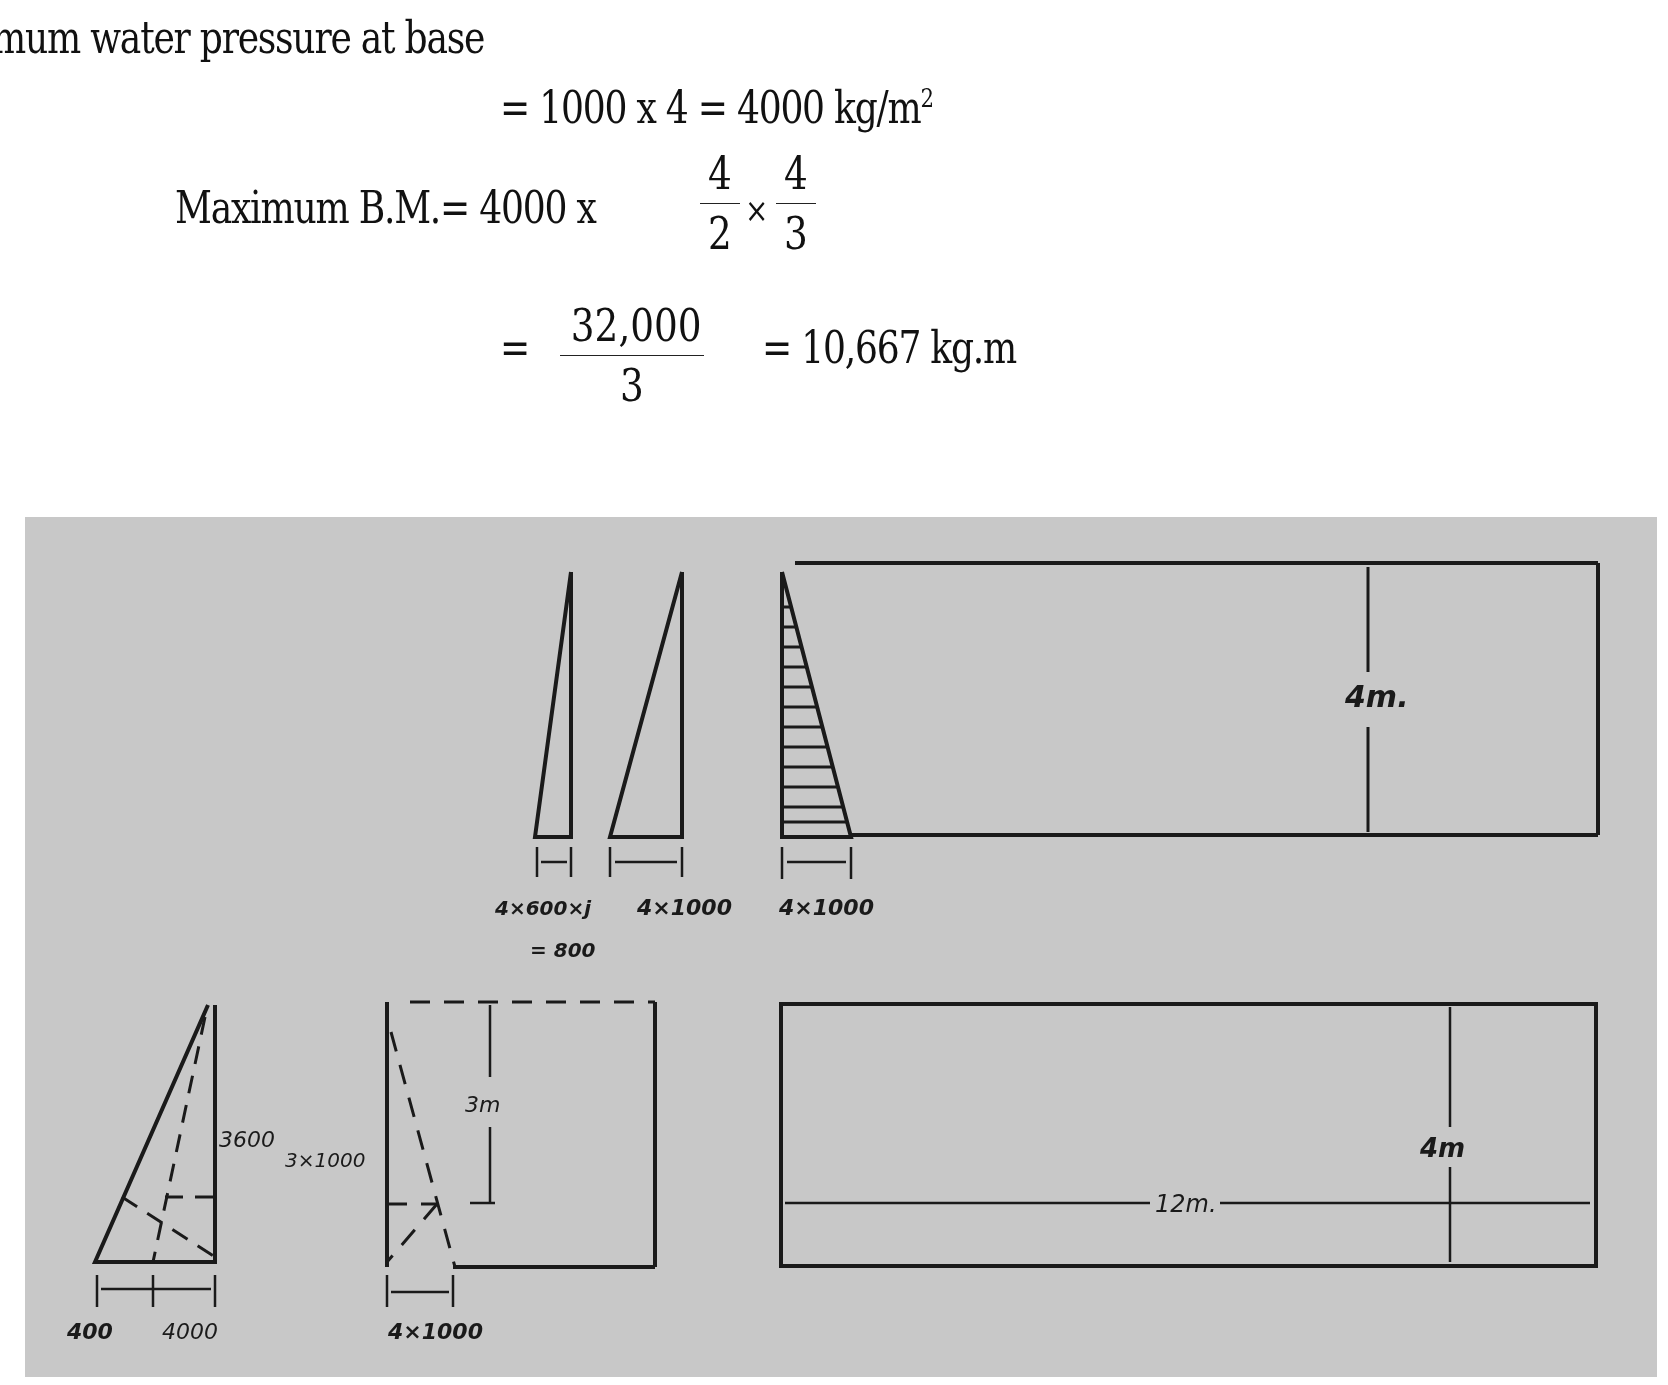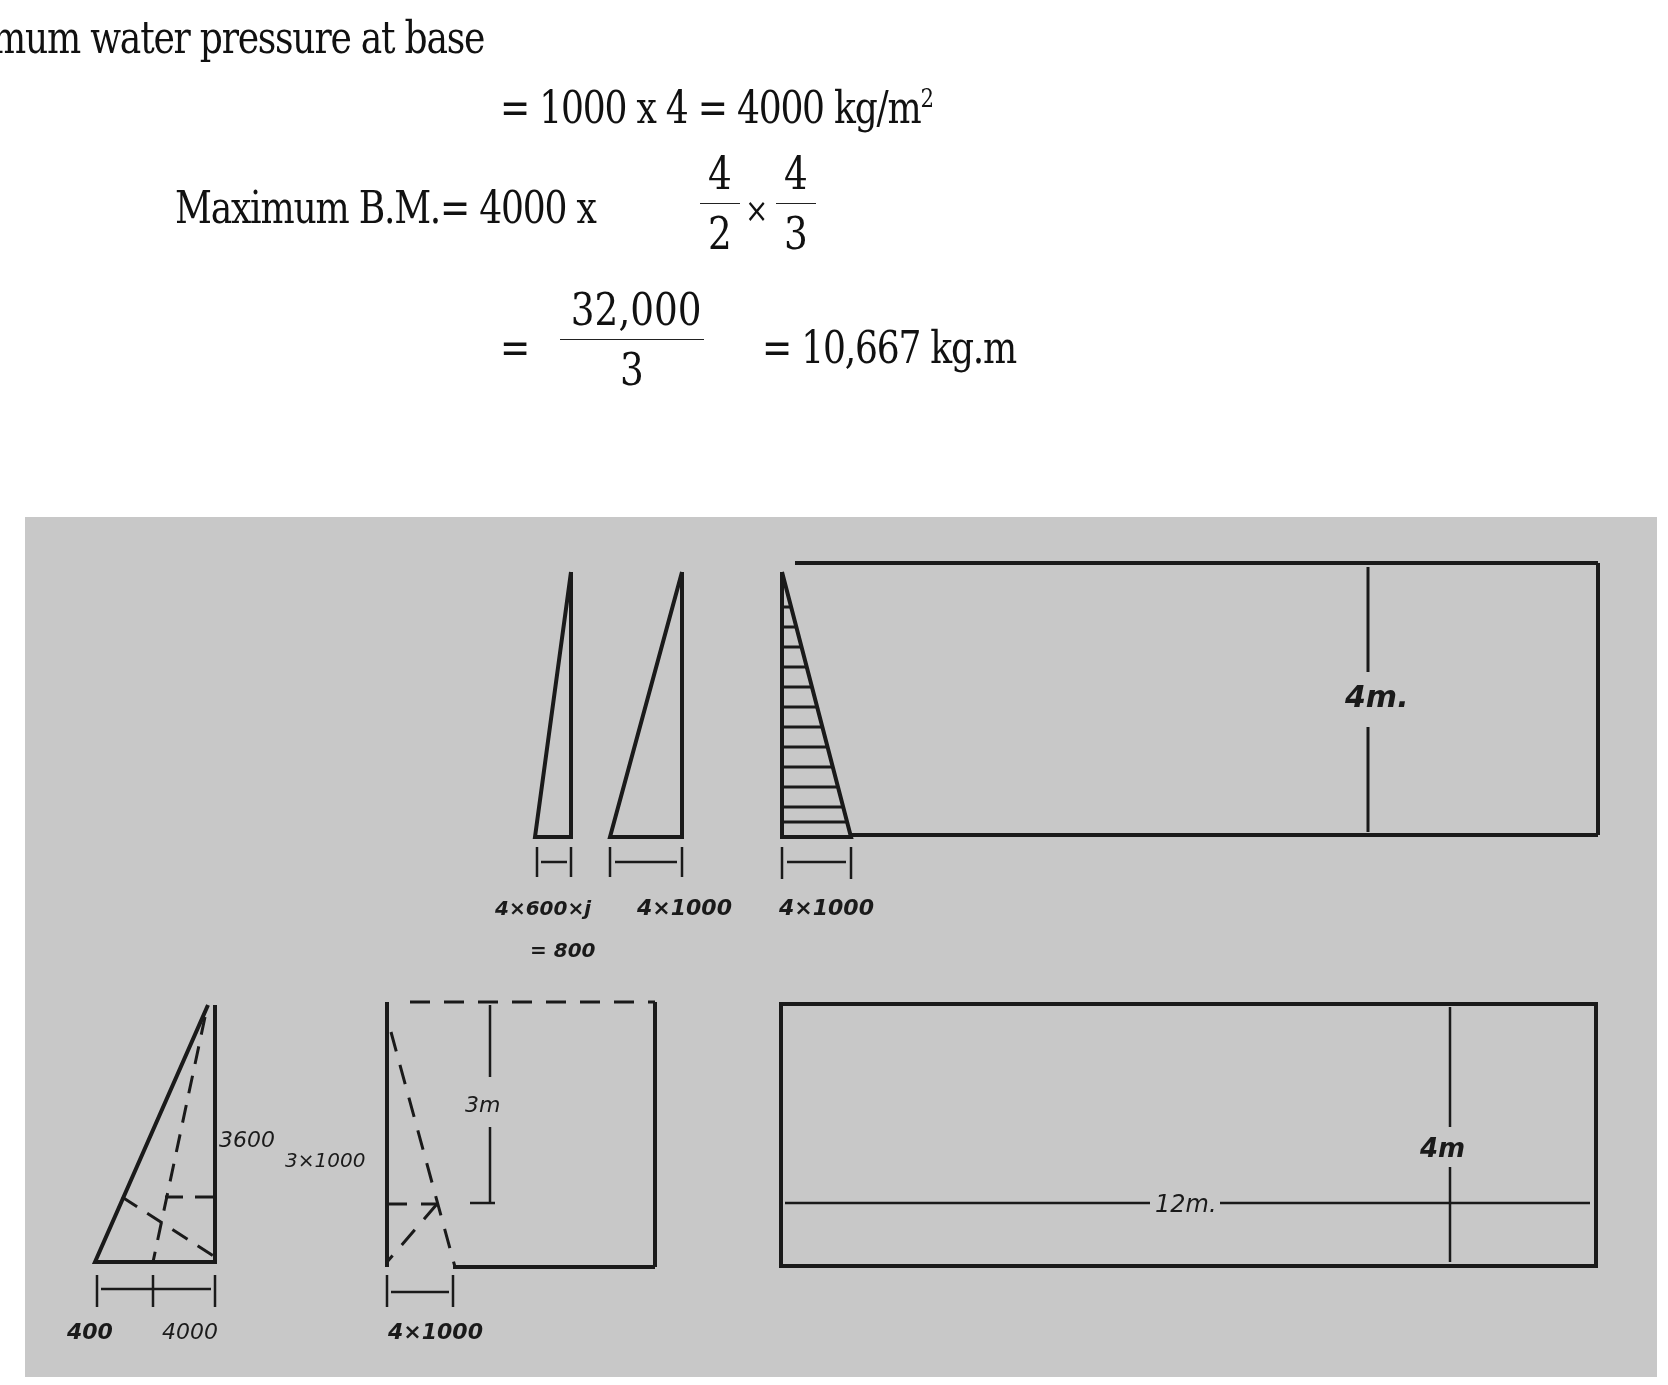--- a/index.html
+++ b/index.html
@@ -30,21 +30,21 @@
   <span class="den">2</span>
 </div>
 <div class="txt" style="left:745px; top:190px; font-size:34px;">×</div>
 <div class="frac" style="left:776px; top:148px; width:40px;">
   <span class="num">4</span>
   <span class="bar"></span>
   <span class="den">3</span>
 </div>
 
 <div class="txt" style="left:500px; top:322px;">=</div>
-<div class="frac" style="left:560px; top:284px; width:144px;">
+<div class="frac" style="left:560px; top:300px; width:144px;">
   <span class="num">32,000</span>
   <span class="bar"></span>
   <span class="den">3</span>
 </div>
 <div class="txt" style="left:762px; top:322px;">= 10,667 kg.m</div>
 
 <div class="figure">
   <svg width="1632" height="860" viewBox="0 0 1632 860">
     <g stroke="#1a1a1a" stroke-width="4" fill="none">
 

